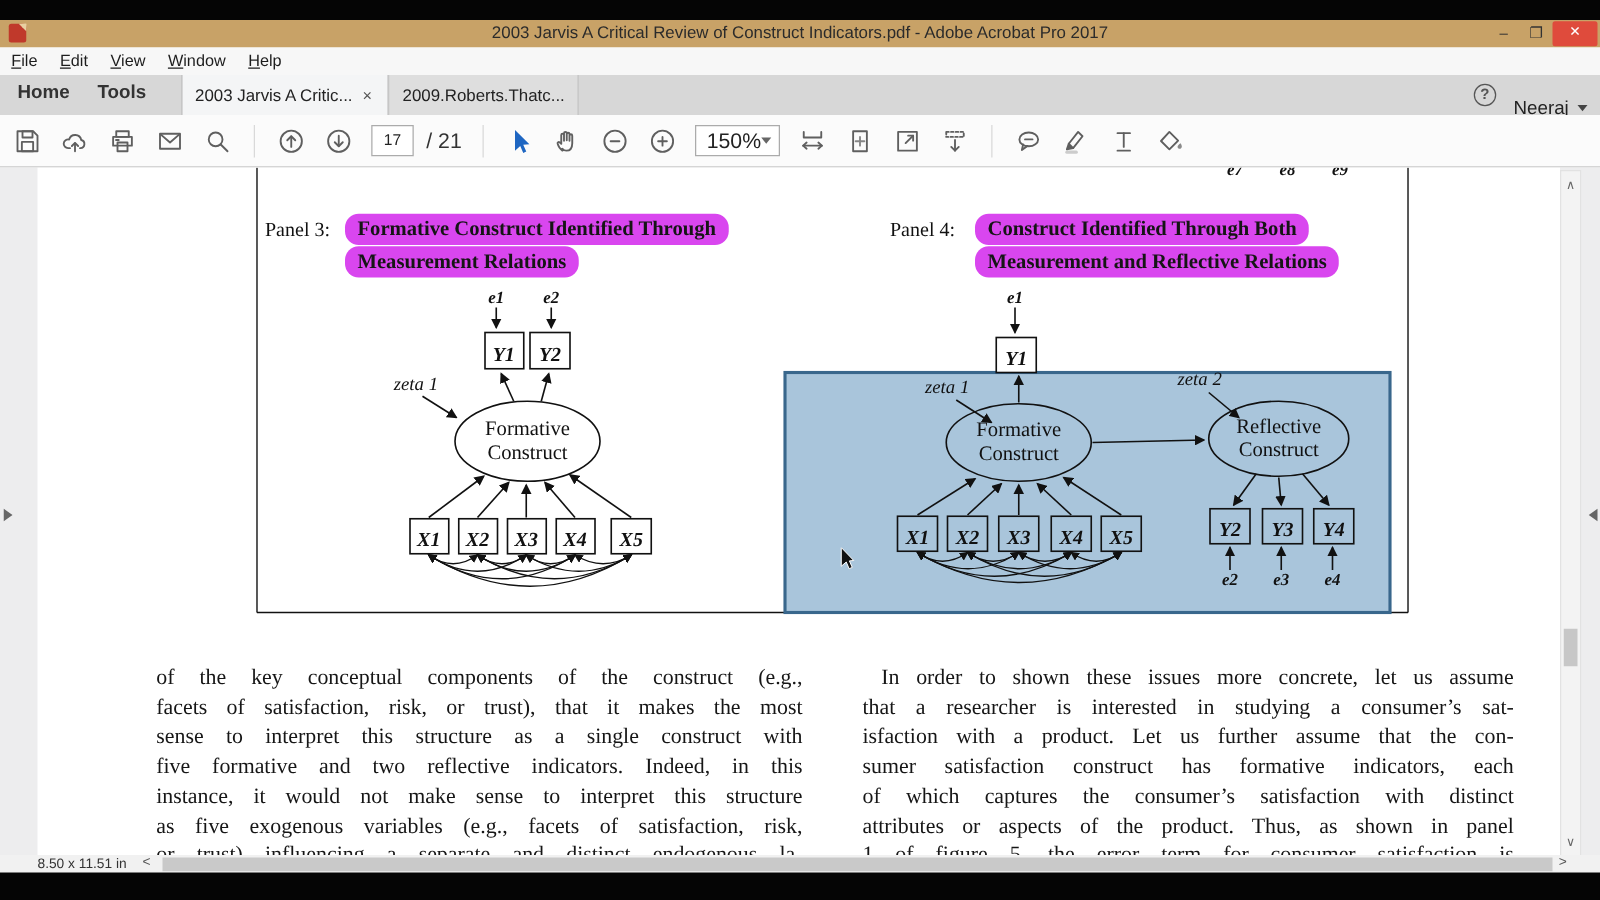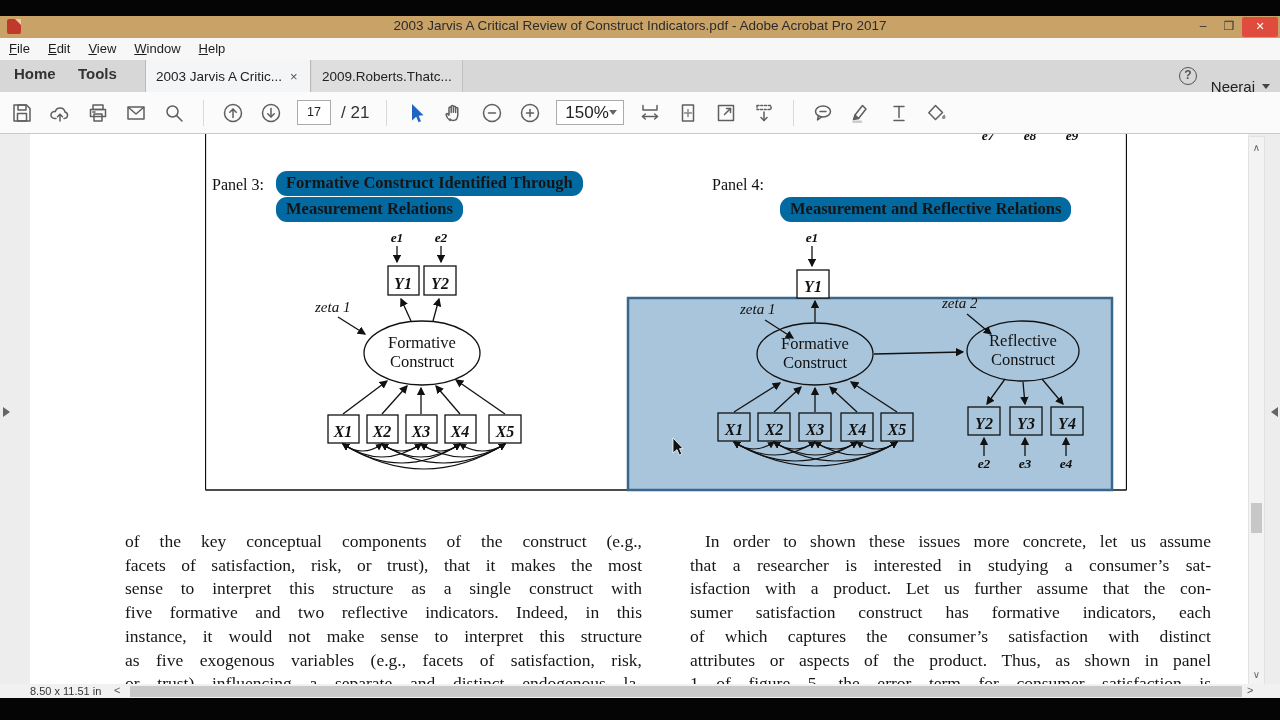--- a/index.html
+++ b/index.html
@@ -51,21 +51,21 @@
   .zoombox { width:68px; height:25px; border:1px solid #ababab; background:#fff; display:flex;
              align-items:center; flex:0 0 auto; }
   .zoombox .zval { font-size:17px; color:#222; padding-left:8px; flex:1; }
   .zoombox .caret { margin-right:6px; border-top-color:#666; }
 
   
   .docarea { position:absolute; left:0; top:134px; width:1280px; height:564px; background:#ededee; overflow:hidden; }
   .page { position:absolute; left:30px; top:0; width:1218px; height:564px; background:#fff; }
   .figure-svg { position:absolute; left:175px; top:0; }
   .phead { position:absolute; font:16px "Liberation Serif", serif; color:#111; }
-  .pill { position:absolute; background:#0369a1; border-radius:11px; padding:2px 10px 3px 10px;
+  .pill { position:absolute; background:#d946ef; border-radius:11px; padding:2px 10px 3px 10px;
           font:700 16.5px "Liberation Serif", serif; color:#151515; white-space:nowrap; }
   .col { position:absolute; top:396px; font:17.5px/23.7px "Liberation Serif", serif; color:#161616; }
   .col-left { left:95px; width:517px; }
   .col-right { left:660px; width:521px; }
   .tl { text-align:justify; text-align-last:justify; }
   .tl.indent { padding-left:15px; }
   .mousecur { position:absolute; left:642px; top:304px; }
 
   .expander { position:absolute; width:0; height:0; }
   .expander.left { left:3px; top:273px; border-top:5.5px solid transparent; border-bottom:5.5px solid transparent;
@@ -356,20 +356,21 @@
           <line class="ln" x1="779" y1="322" x2="779" y2="304" marker-end="url(#ah)"></line>
           <line class="ln" x1="820" y1="322" x2="820" y2="304" marker-end="url(#ah)"></line>
           <line class="ln" x1="861" y1="322" x2="861" y2="304" marker-end="url(#ah)"></line>
         </g>
       </svg>
 
       <span class="phead" style="left:182px; top:42px;">Panel 3:</span>
       <span class="pill" style="left:246px; top:37px;">Formative Construct Identified Through</span>
       <span class="pill" style="left:246px; top:63px;">Measurement Relations</span>
       <span class="phead" style="left:682px; top:42px;">Panel 4:</span>
+      <span class="pill" style="left:750px; top:37px;">Construct Identified Through Both</span>
       <span class="pill" style="left:750px; top:63px;">Measurement and Reflective Relations</span>
 
       <div class="col col-left">
         <div class="tl">of the key conceptual components of the construct (e.g.,</div>
         <div class="tl">facets of satisfaction, risk, or trust), that it makes the most</div>
         <div class="tl">sense to interpret this structure as a single construct with</div>
         <div class="tl">five formative and two reflective indicators. Indeed, in this</div>
         <div class="tl">instance, it would not make sense to interpret this structure</div>
         <div class="tl">as five exogenous variables (e.g., facets of satisfaction, risk,</div>
         <div class="tl">or trust) influencing a separate and distinct endogenous la-</div>

